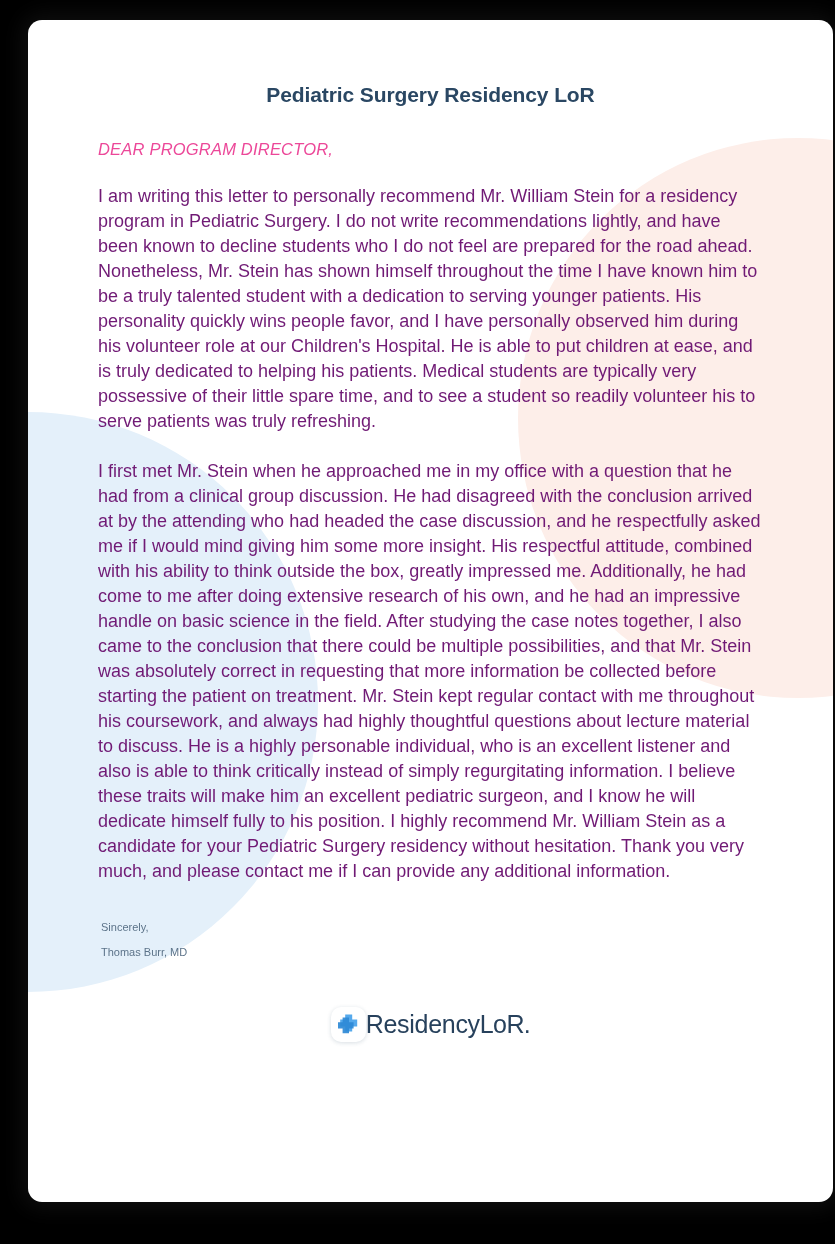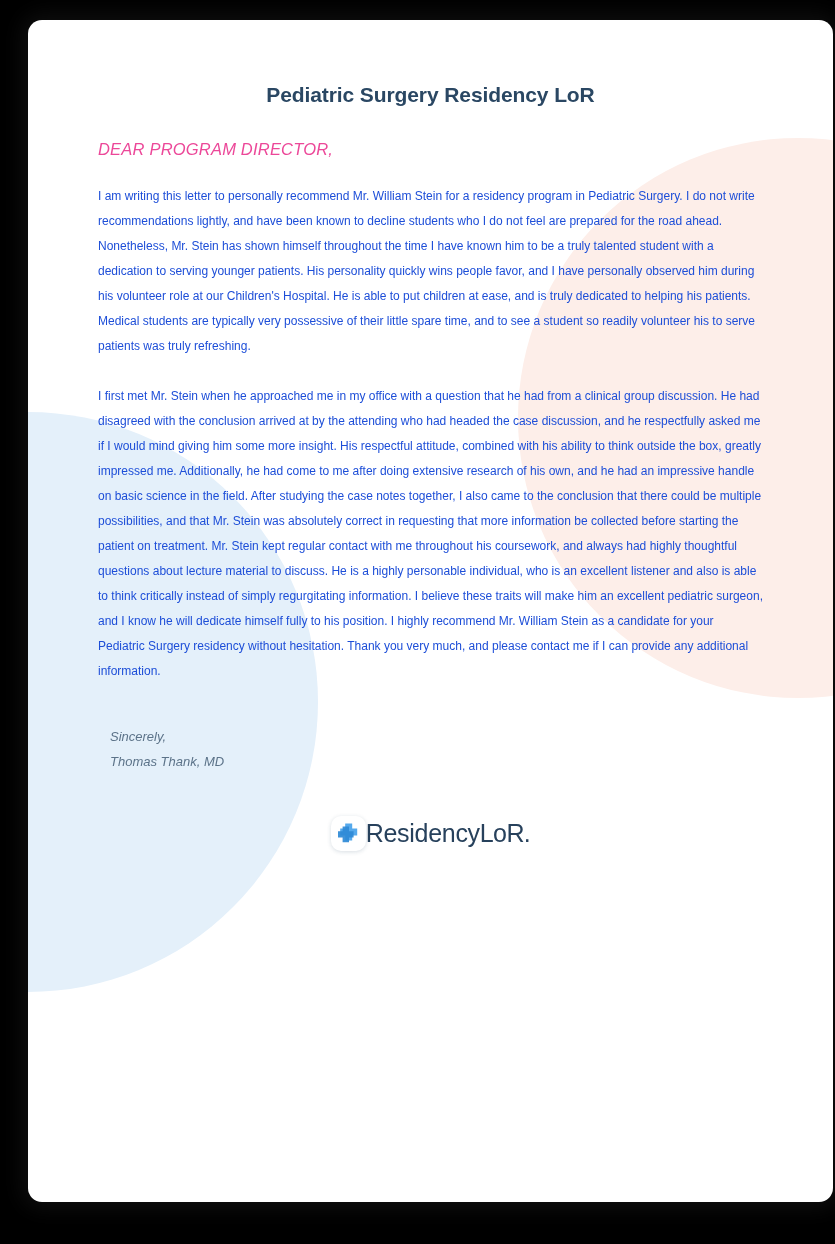--- a/index.html
+++ b/index.html
@@ -78,32 +78,31 @@
     padding-top: 33px;
     font-size: 16.5px;
     font-style: italic;
     color: #ec4899;
     letter-spacing: 0.2px;
   }
 
   .body-para {
     margin: 0;
     padding-top: 25px;
-    font-size: 12px;
+    font-size: 18px;
     line-height: 25px;
-    color: #1d4ed8;
+    color: #701a75;
     text-align: left;
   }
 
   .closing {
-    margin: 12px;
+    margin: 3px;
     padding-top: 28px;
-    font-size: 13px;
+    font-size: 11px;
     line-height: 25px;
-    font-style: italic;
     color: #5c7389;
   }
   .closing span { display: block; }
 
   
   .logo-row {
     position: relative;
     z-index: 2;
     margin-top: 42px;
     display: flex;
@@ -146,21 +145,21 @@
     <h1 class="doc-title">Pediatric Surgery Residency LoR</h1>
 
     <p class="salutation">DEAR PROGRAM DIRECTOR,</p>
 
     <p class="body-para">I am writing this letter to personally recommend Mr. William Stein for a residency program in Pediatric Surgery. I do not write recommendations lightly, and have been known to decline students who I do not feel are prepared for the road ahead. Nonetheless, Mr. Stein has shown himself throughout the time I have known him to be a truly talented student with a dedication to serving younger patients. His personality quickly wins people favor, and I have personally observed him during his volunteer role at our Children's Hospital. He is able to put children at ease, and is truly dedicated to helping his patients. Medical students are typically very possessive of their little spare time, and to see a student so readily volunteer his to serve patients was truly refreshing.</p>
 
     <p class="body-para">I first met Mr. Stein when he approached me in my office with a question that he had from a clinical group discussion. He had disagreed with the conclusion arrived at by the attending who had headed the case discussion, and he respectfully asked me if I would mind giving him some more insight. His respectful attitude, combined with his ability to think outside the box, greatly impressed me. Additionally, he had come to me after doing extensive research of his own, and he had an impressive handle on basic science in the field. After studying the case notes together, I also came to the conclusion that there could be multiple possibilities, and that Mr. Stein was absolutely correct in requesting that more information be collected before starting the patient on treatment. Mr. Stein kept regular contact with me throughout his coursework, and always had highly thoughtful questions about lecture material to discuss. He is a highly personable individual, who is an excellent listener and also is able to think critically instead of simply regurgitating information. I believe these traits will make him an excellent pediatric surgeon, and I know he will dedicate himself fully to his position. I highly recommend Mr. William Stein as a candidate for your Pediatric Surgery residency without hesitation. Thank you very much, and please contact me if I can provide any additional information.</p>
 
     <p class="closing">
       <span>Sincerely,</span>
-      <span>Thomas Thank, MD</span>
+      <span>Thomas Burr, MD</span>
     </p>
 
   </div>
 
   <div class="logo-row">
     <span class="logo-mark">
       <svg width="25" height="25" viewBox="0 0 25 25">
         <path d="M9.2 2.6 h7.0 v5.0 h5.0 v7.0 h-5.0 v5.0 h-7.0 v-5.0 h-5.0 v-7.0 h5.0 z" fill="#55a9ec"></path>
         <path d="M6.6 5.6 h6.4 v4.6 h4.6 v6.4 h-4.6 v4.6 h-6.4 v-4.6 h-4.6 v-6.4 h4.6 z" fill="#2f8ad6" opacity="0.92"></path>
       </svg>

